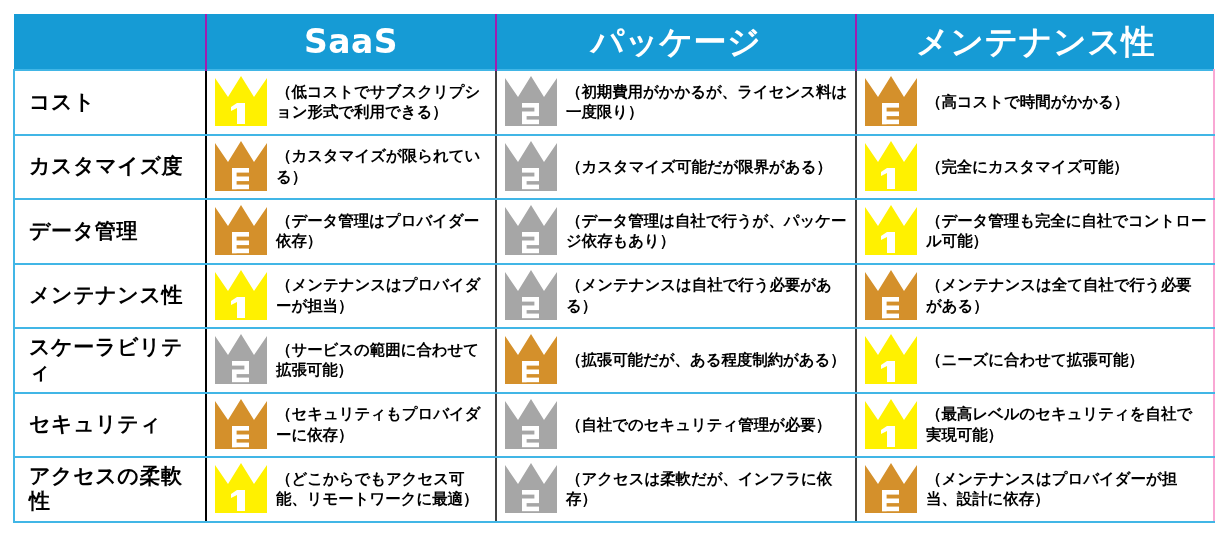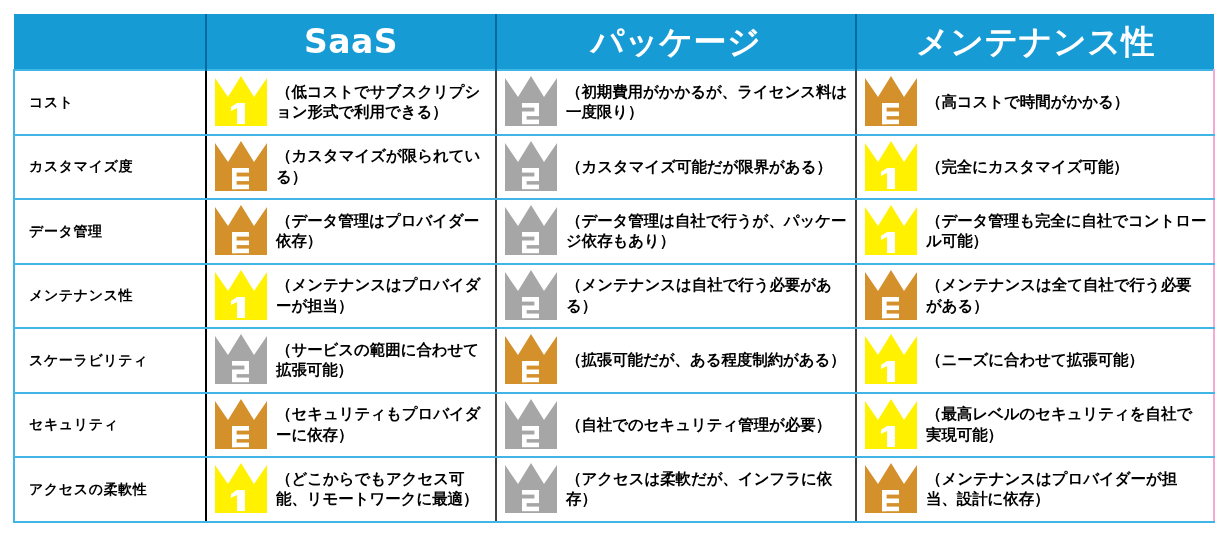--- a/index.html
+++ b/index.html
@@ -38,21 +38,21 @@
     color: #ffffff;
     padding: 0;
     margin: 0;
     border: 0;
     vertical-align: middle;
   }
   thead th.corner {
     background: #169BD5;
   }
   thead th.hcell {
-    border-left: 2px solid #0369a1;
+    border-left: 2px solid #a21caf;
     margin-top: 24px;
   }
   .hlabel {
     font-size: 33px;
     font-weight: bold;
     line-height: 1;
     text-align: center;
     letter-spacing: 0.5px;
     display: block;
   }
@@ -69,21 +69,21 @@
     vertical-align: middle;
   }
   tbody tr:last-child td { border-bottom: 2px solid #41B6E6; }
 
   td.label-cell {
     border-left: 2px solid #41B6E6;
     border-right: 2px solid #000000;
     padding: 0 8px 0 14px;
   }
   .row-label {
-    font-size: 14px;
+    font-size: 21px;
     font-weight: bold;
     color: #000000;
     line-height: 1.2;
     letter-spacing: 0.6px;
     display: block;
   }
 
   td.rank-cell {
     border-right: 2px solid #404040;
     padding: 0 6px 0 6px;

